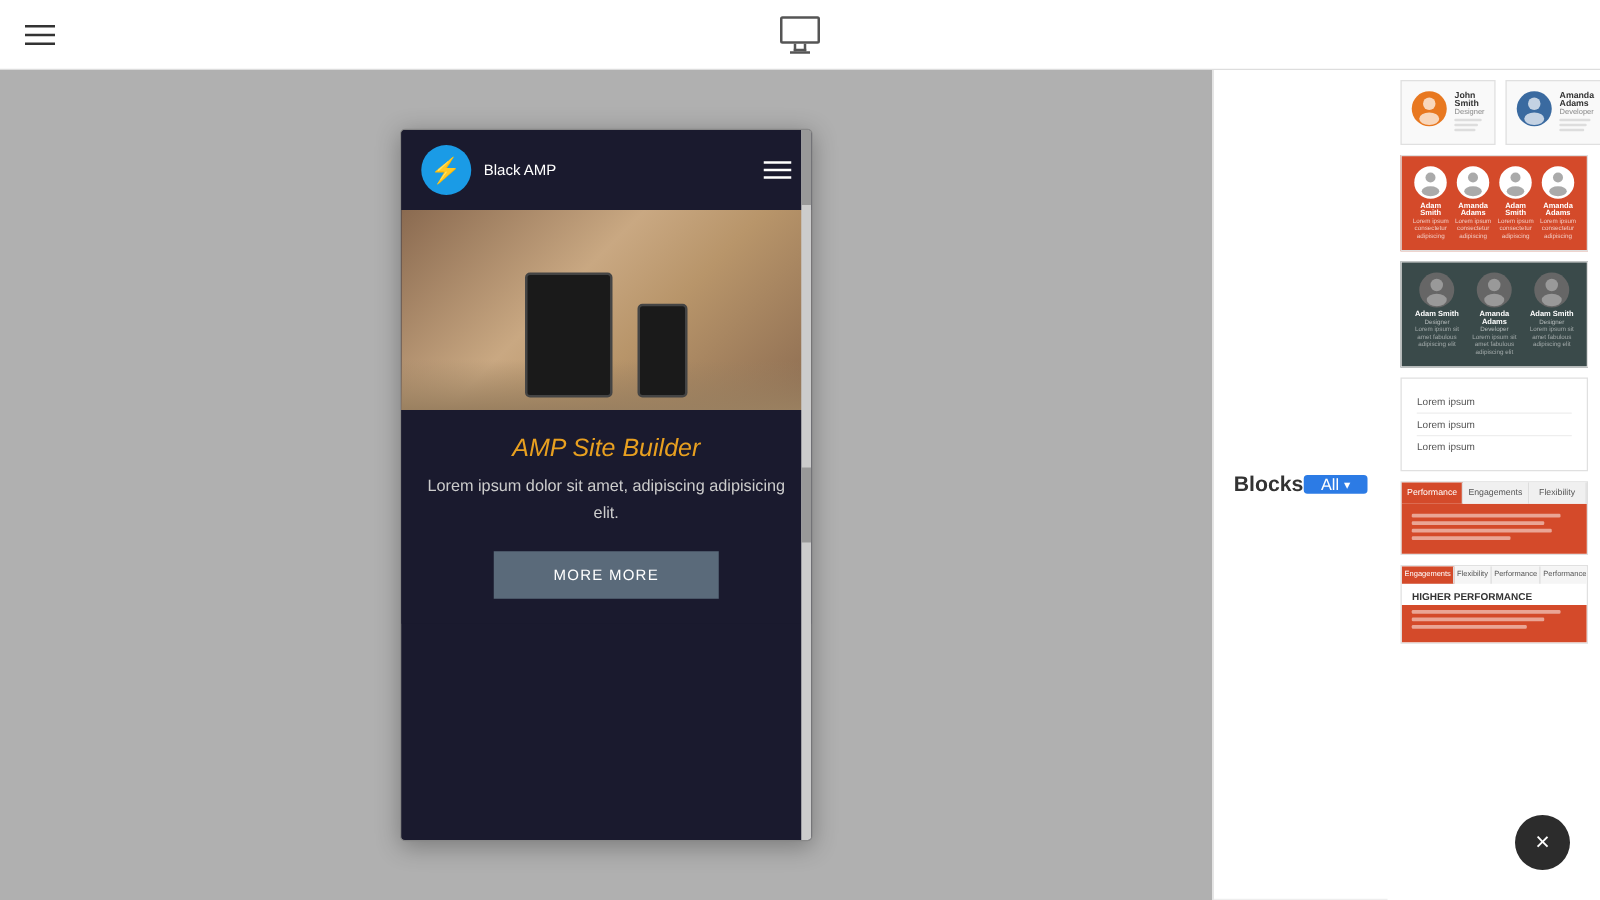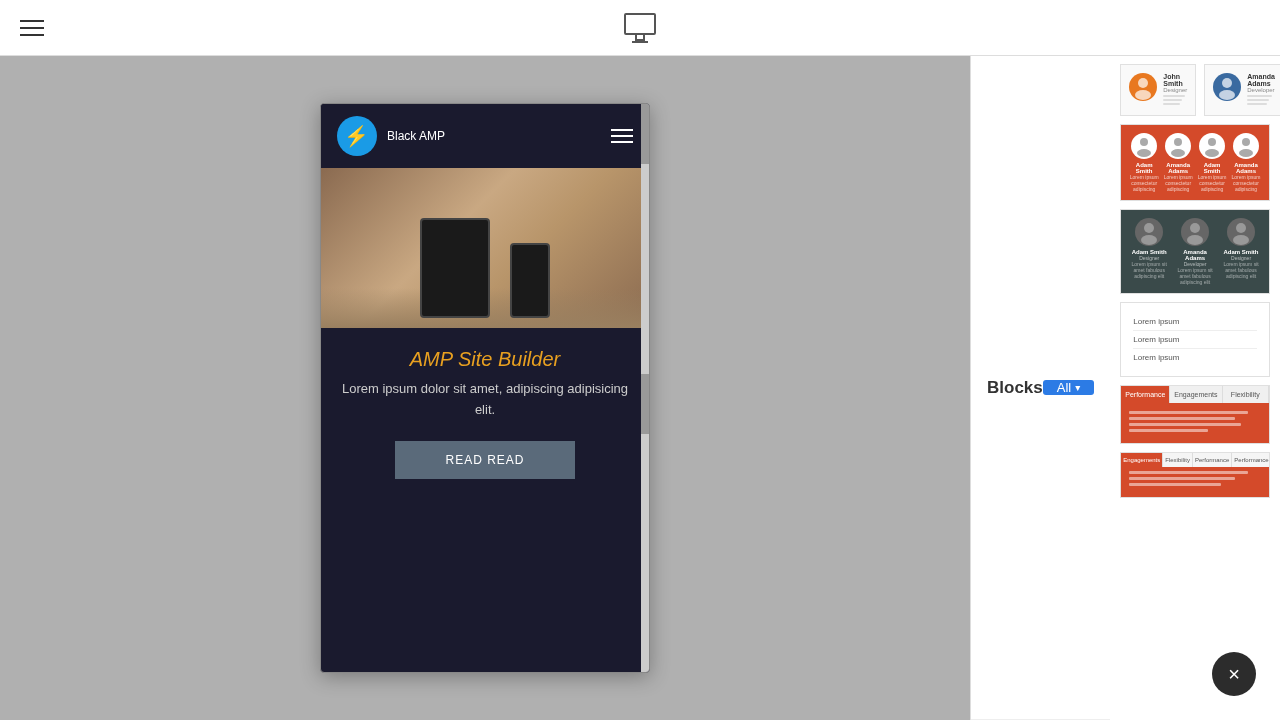--- a/index.html
+++ b/index.html
@@ -524,21 +524,21 @@
         <div class="sofa-hint"></div>
         <div class="phone-device">
           <div class="phone-tablet"></div>
           <div class="phone-small"></div>
         </div>
       </div>
 
       <div class="mobile-content">
         <div class="amp-title">AMP Site Builder</div>
         <div class="amp-desc">Lorem ipsum dolor sit amet, adipiscing adipisicing elit.</div>
-        <button class="read-more-btn">READ READ</button>
+        <button class="read-more-btn">MORE MORE</button>
       </div>
     </div>
   </div>
 
   <div class="right-sidebar">
     <div class="sidebar-header">
       <span class="sidebar-title">Blocks</span>
       <button class="all-btn">
         <span>All</span>
         <span class="dropdown-arrow">▾</span>
@@ -694,20 +694,21 @@
         </div>
       </div>
 
       <div class="tabs-block-dark">
         <div class="tabs-header-dark">
           <div class="tab-item-dark active">Engagements</div>
           <div class="tab-item-dark">Flexibility</div>
           <div class="tab-item-dark">Performance</div>
           <div class="tab-item-dark">Performance</div>
         </div>
+        <div class="tabs-title-dark">HIGHER PERFORMANCE</div>
         <div class="tabs-content-dark">
           <div class="tab-content-line" style="width:90%"></div>
           <div class="tab-content-line" style="width:80%"></div>
           <div class="tab-content-line" style="width:70%"></div>
         </div>
       </div>
 
     </div>
   </div>
 </div>

